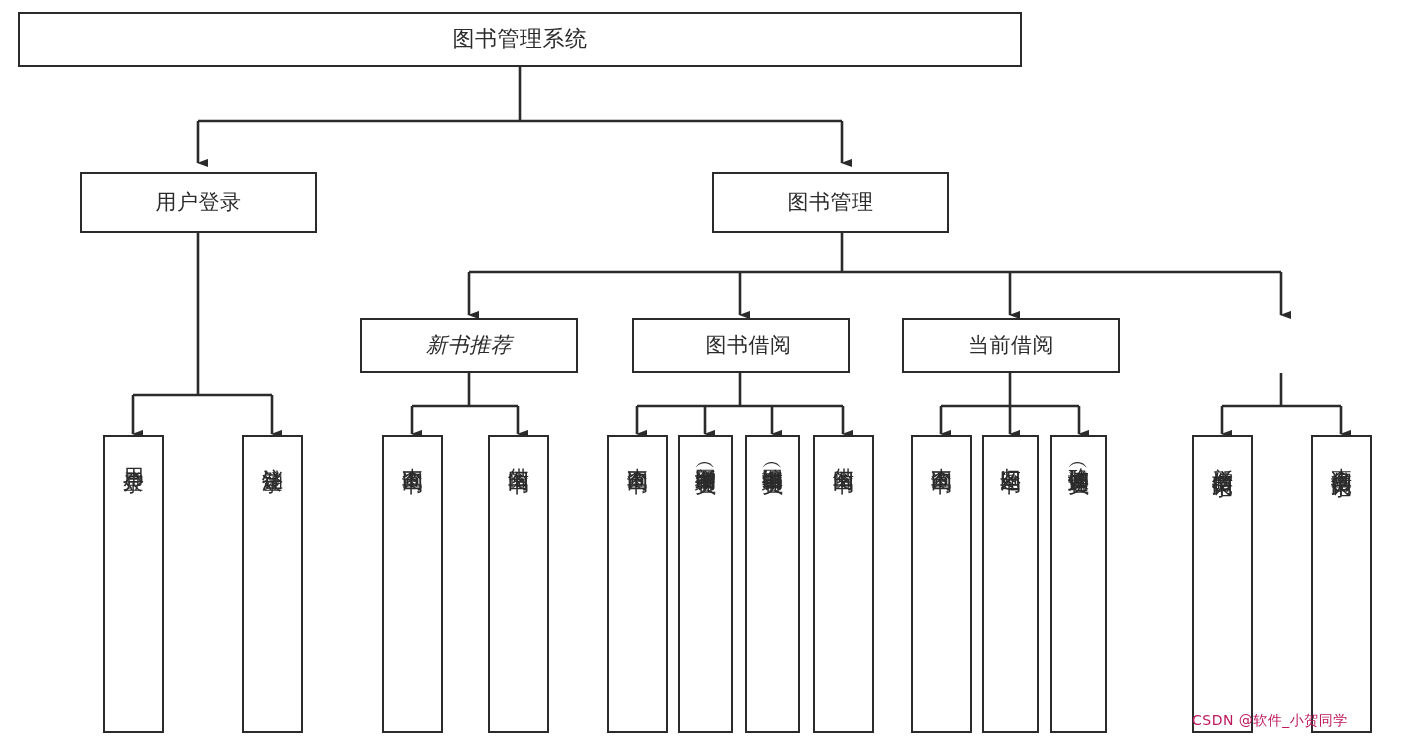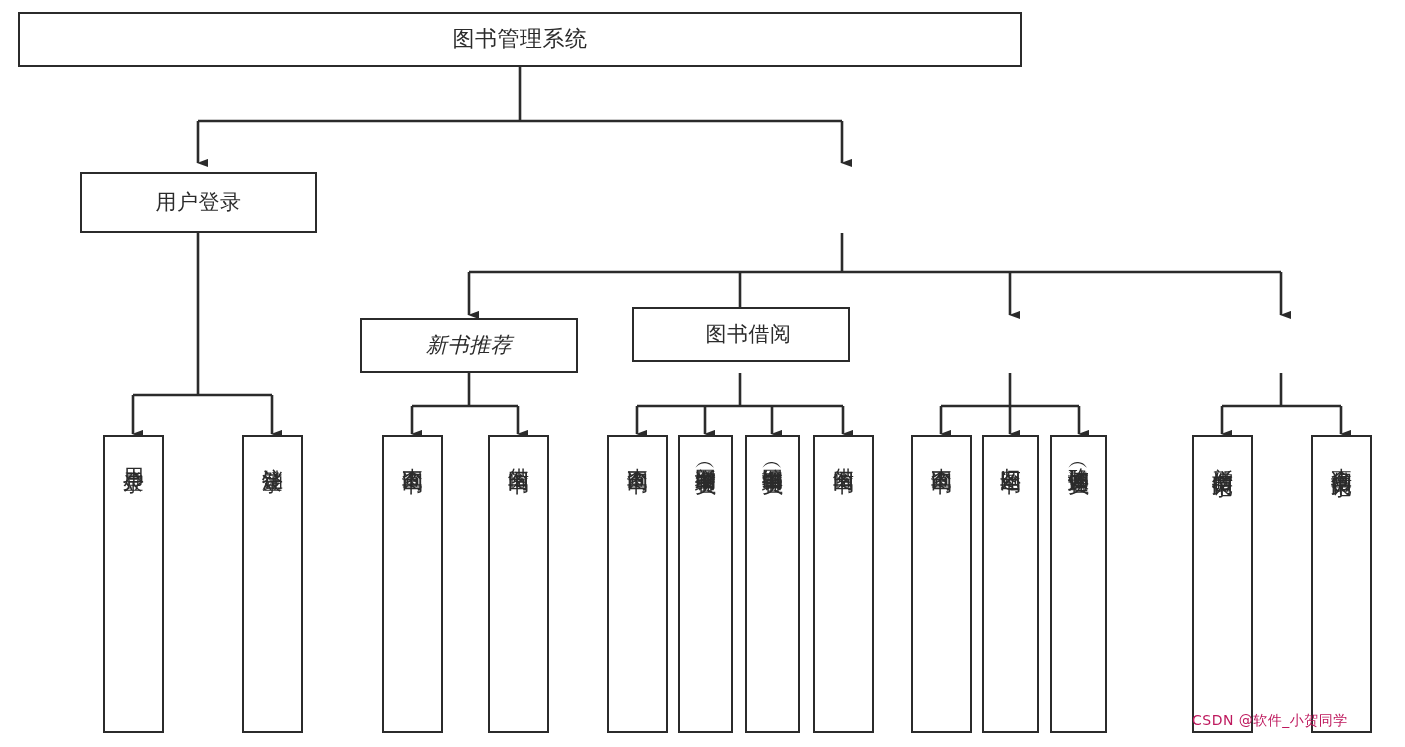--- a/index.html
+++ b/index.html
@@ -130,26 +130,32 @@
     </g>
   </svg>
 
   <div class="node root horizontal" style="left:18px; top:12px; width:1004px; height:55px;">
     <span class="label">图书管理系统</span>
   </div>
 
   <div class="node horizontal" style="left:80px; top:172px; width:237px; height:61px;">
     <span class="label">用户登录</span>
   </div>
+  <div class="node horizontal" style="left:712px; top:172px; width:237px; height:61px;">
+    <span class="label">图书管理</span>
+  </div>
 
   <div class="node horizontal" style="left:360px; top:318px; width:218px; height:55px;font-style:italic;">
     <span class="label">新书推荐</span>
   </div>
-  <div class="node horizontal" style="left:632px; top:307px; width:218px; height:55px;padding-left:15px;">
+  <div class="node horizontal" style="left:632px; top:318px; width:218px; height:55px;padding-left:15px;">
     <span class="label">图书借阅</span>
+  </div>
+  <div class="node horizontal" style="left:902px; top:318px; width:218px; height:55px;">
+    <span class="label">当前借阅</span>
   </div>
 
   <div class="node vertical" style="left:103px; top:435px; width:61px; height:298px;">
     <span class="label">用户登录</span>
   </div>
   <div class="node vertical" style="left:242px; top:435px; width:61px; height:298px;">
     <span class="label">注销登录</span>
   </div>
 
   <div class="node vertical" style="left:382px; top:435px; width:61px; height:298px;">

